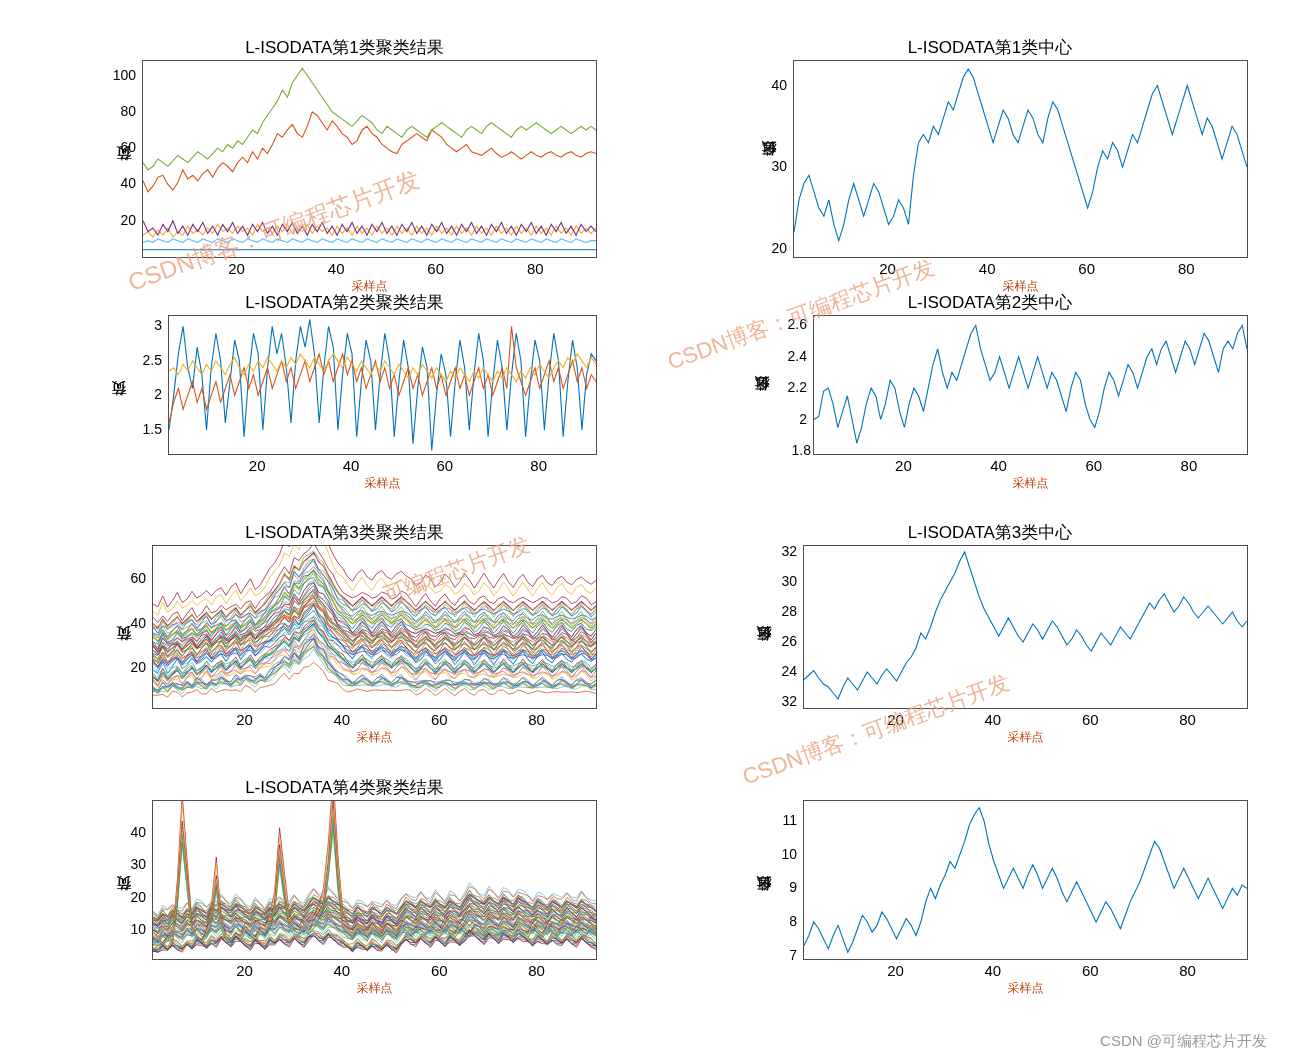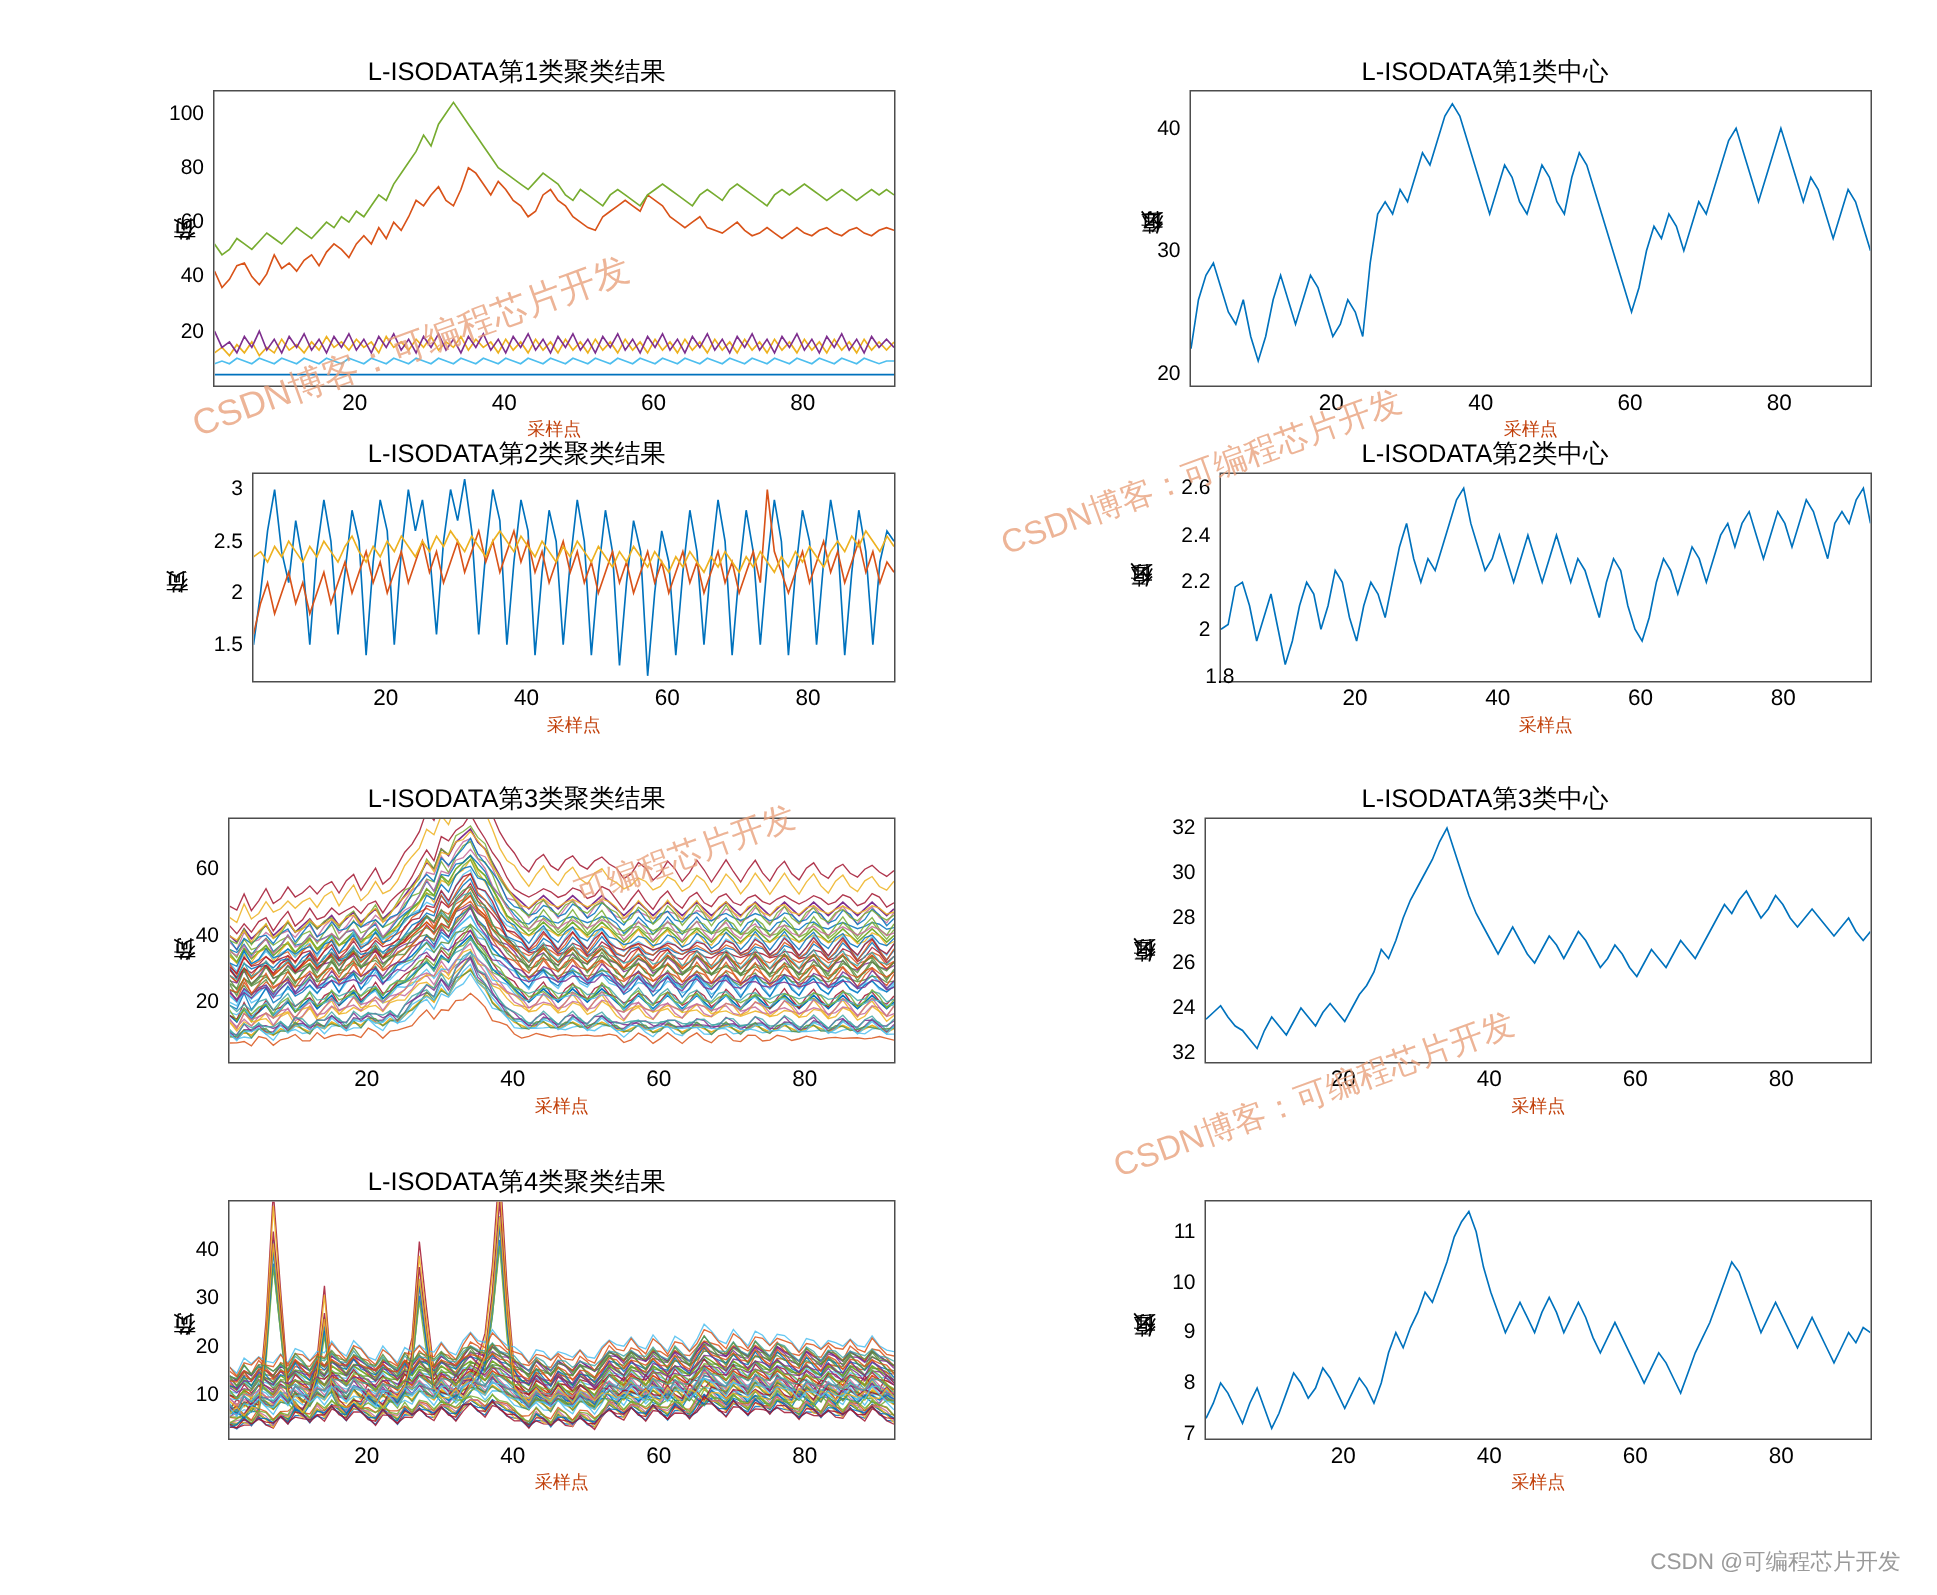--- a/index.html
+++ b/index.html
@@ -159,21 +159,21 @@
   <div class="cell">
     <div class="panel">
       <div class="title">L-ISODATA第2类中心</div>
       <div class="ylabel" style="left:108px;top:70px;height:100px;">标幺值</div>
       <div class="axes" id="ax3" style="left:168px;top:32px;width:435px;height:140px;">
           <svg viewBox="0 0 433 138" preserveAspectRatio="none">
             <path d="M0.00 103.50 L4.76 100.36 L9.52 75.27 L14.27 72.14 L19.03 87.82 L23.79 111.34 L28.55 95.66 L33.31 79.98 L38.07 103.50 L42.82 127.02 L47.58 111.34 L52.34 87.82 L57.10 72.14 L61.86 79.98 L66.62 103.50 L71.37 87.82 L76.13 64.30 L80.89 72.14 L85.65 95.66 L90.41 111.34 L95.16 87.82 L99.92 72.14 L104.68 79.98 L109.44 95.66 L114.20 72.14 L118.96 48.61 L123.71 32.93 L128.47 56.45 L133.23 72.14 L137.99 56.45 L142.75 64.30 L147.51 48.61 L152.26 32.93 L157.02 17.25 L161.78 9.41 L166.54 32.93 L171.30 48.61 L176.05 64.30 L180.81 56.45 L185.57 40.77 L190.33 56.45 L195.09 72.14 L199.85 56.45 L204.60 40.77 L209.36 56.45 L214.12 72.14 L218.88 56.45 L223.64 40.77 L228.40 56.45 L233.15 72.14 L237.91 56.45 L242.67 64.30 L247.43 79.98 L252.19 95.66 L256.95 72.14 L261.70 56.45 L266.46 64.30 L271.22 87.82 L275.98 103.50 L280.74 111.34 L285.49 95.66 L290.25 72.14 L295.01 56.45 L299.77 64.30 L304.53 79.98 L309.29 64.30 L314.04 48.61 L318.80 56.45 L323.56 72.14 L328.32 56.45 L333.08 40.77 L337.84 32.93 L342.59 48.61 L347.35 32.93 L352.11 25.09 L356.87 40.77 L361.63 56.45 L366.38 40.77 L371.14 25.09 L375.90 32.93 L380.66 48.61 L385.42 32.93 L390.18 17.25 L394.93 25.09 L399.69 40.77 L404.45 56.45 L409.21 32.93 L413.97 25.09 L418.73 32.93 L423.48 17.25 L428.24 9.41 L433.00 32.93" fill="none" stroke="#0072BD" stroke-width="1.1"></path>
           </svg>
         </div>
       <div class="xlabel" style="left:168px;top:192px;width:435px;">采样点</div>
-    <div class="ytick" style="left: 132px; width: 46px; top: 166.864px;">1.8</div>
+    <div class="ytick" style="left: 120px; width: 46px; top: 166.864px;">1.8</div>
         <div class="ytick" style="left: 116px; width: 46px; top: 135.5px;">2</div>
         <div class="ytick" style="left: 116px; width: 46px; top: 104.136px;">2.2</div>
         <div class="ytick" style="left: 116px; width: 46px; top: 72.7727px;">2.4</div>
         <div class="ytick" style="left: 116px; width: 46px; top: 41.4091px;">2.6</div>
         <div class="xtick" style="left: 258.407px; top: 174px;">20</div>
         <div class="xtick" style="left: 353.571px; top: 174px;">40</div>
         <div class="xtick" style="left: 448.736px; top: 174px;">60</div>
         <div class="xtick" style="left: 543.901px; top: 174px;">80</div>
       </div>
   </div>

